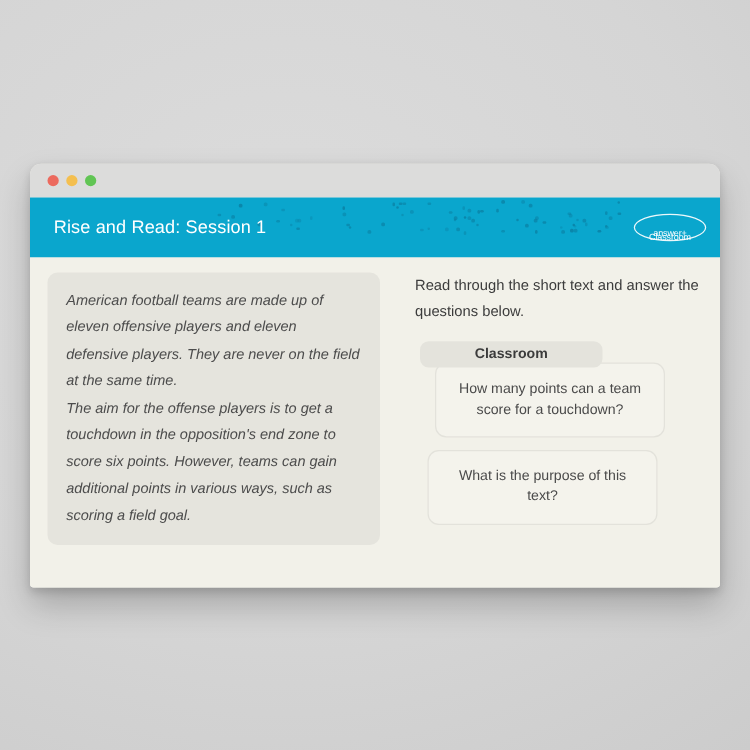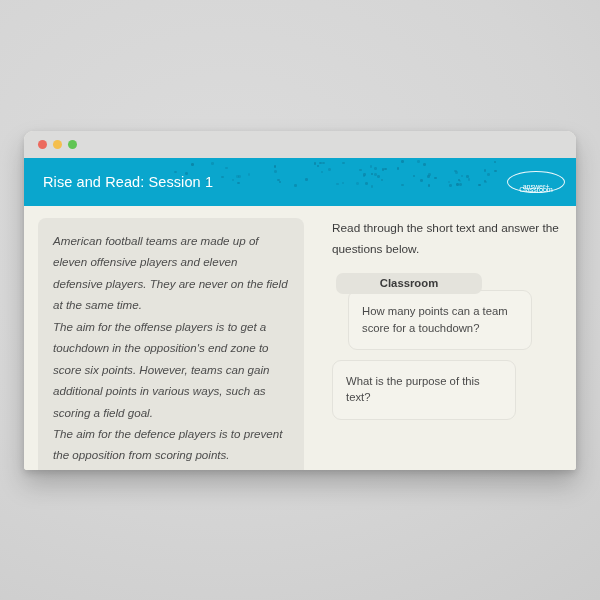--- a/index.html
+++ b/index.html
@@ -175,30 +175,31 @@
     background: #f4f3ec;
     border: 1px solid #e3e2db;
     border-radius: 9px;
     padding: 12px 13px 13px 13px;
     color: #4a4a4a;
     font-size: 11.3px;
     line-height: 1.45;
     box-sizing: border-box;
     z-index: 1;
     margin-top: -4px;
+    text-align: center;
   }
 
   
   #group-retrieval .qtab  { width: 146px; margin-left: 4px; }
   #group-retrieval .qcard { width: 184px; margin-left: 16px; }
 
   
   #group-purpose { margin-top: 14px; }
   #group-purpose .qtab  { width: 146px; margin-left: 58px; }
-  #group-purpose .qcard { width: 184px; }
+  #group-purpose .qcard { width: 184px; margin-left: 10px; }
 </style>
 </head>
 <body>
 
 <div id="page">
 
   <div id="window">
 
     <div id="titlebar">
       <div class="lights">
@@ -288,21 +289,20 @@
         <div class="l1">Classroom</div>
         <div class="l2">answer+</div>
       </div>
     </div>
 
     <div id="content">
 
       <div id="text-panel">
         <p>American football teams are made up of eleven offensive players and eleven defensive players. They are never on the field at the same time.</p>
         <p>The aim for the offense players is to get a touchdown in the opposition's end zone to score six points. However, teams can gain additional points in various ways, such as scoring a field goal.</p>
-        <p>The aim for the defence players is to prevent the opposition from scoring points.</p>
       </div>
 
       <div id="right-col">
 
         <p id="instructions">Read through the short text and answer the questions below.</p>
 
         <div class="qgroup" id="group-retrieval">
           <div class="qtab">Classroom</div>
           <div class="qcard">How many points can a team score for a touchdown?</div>
         </div>

